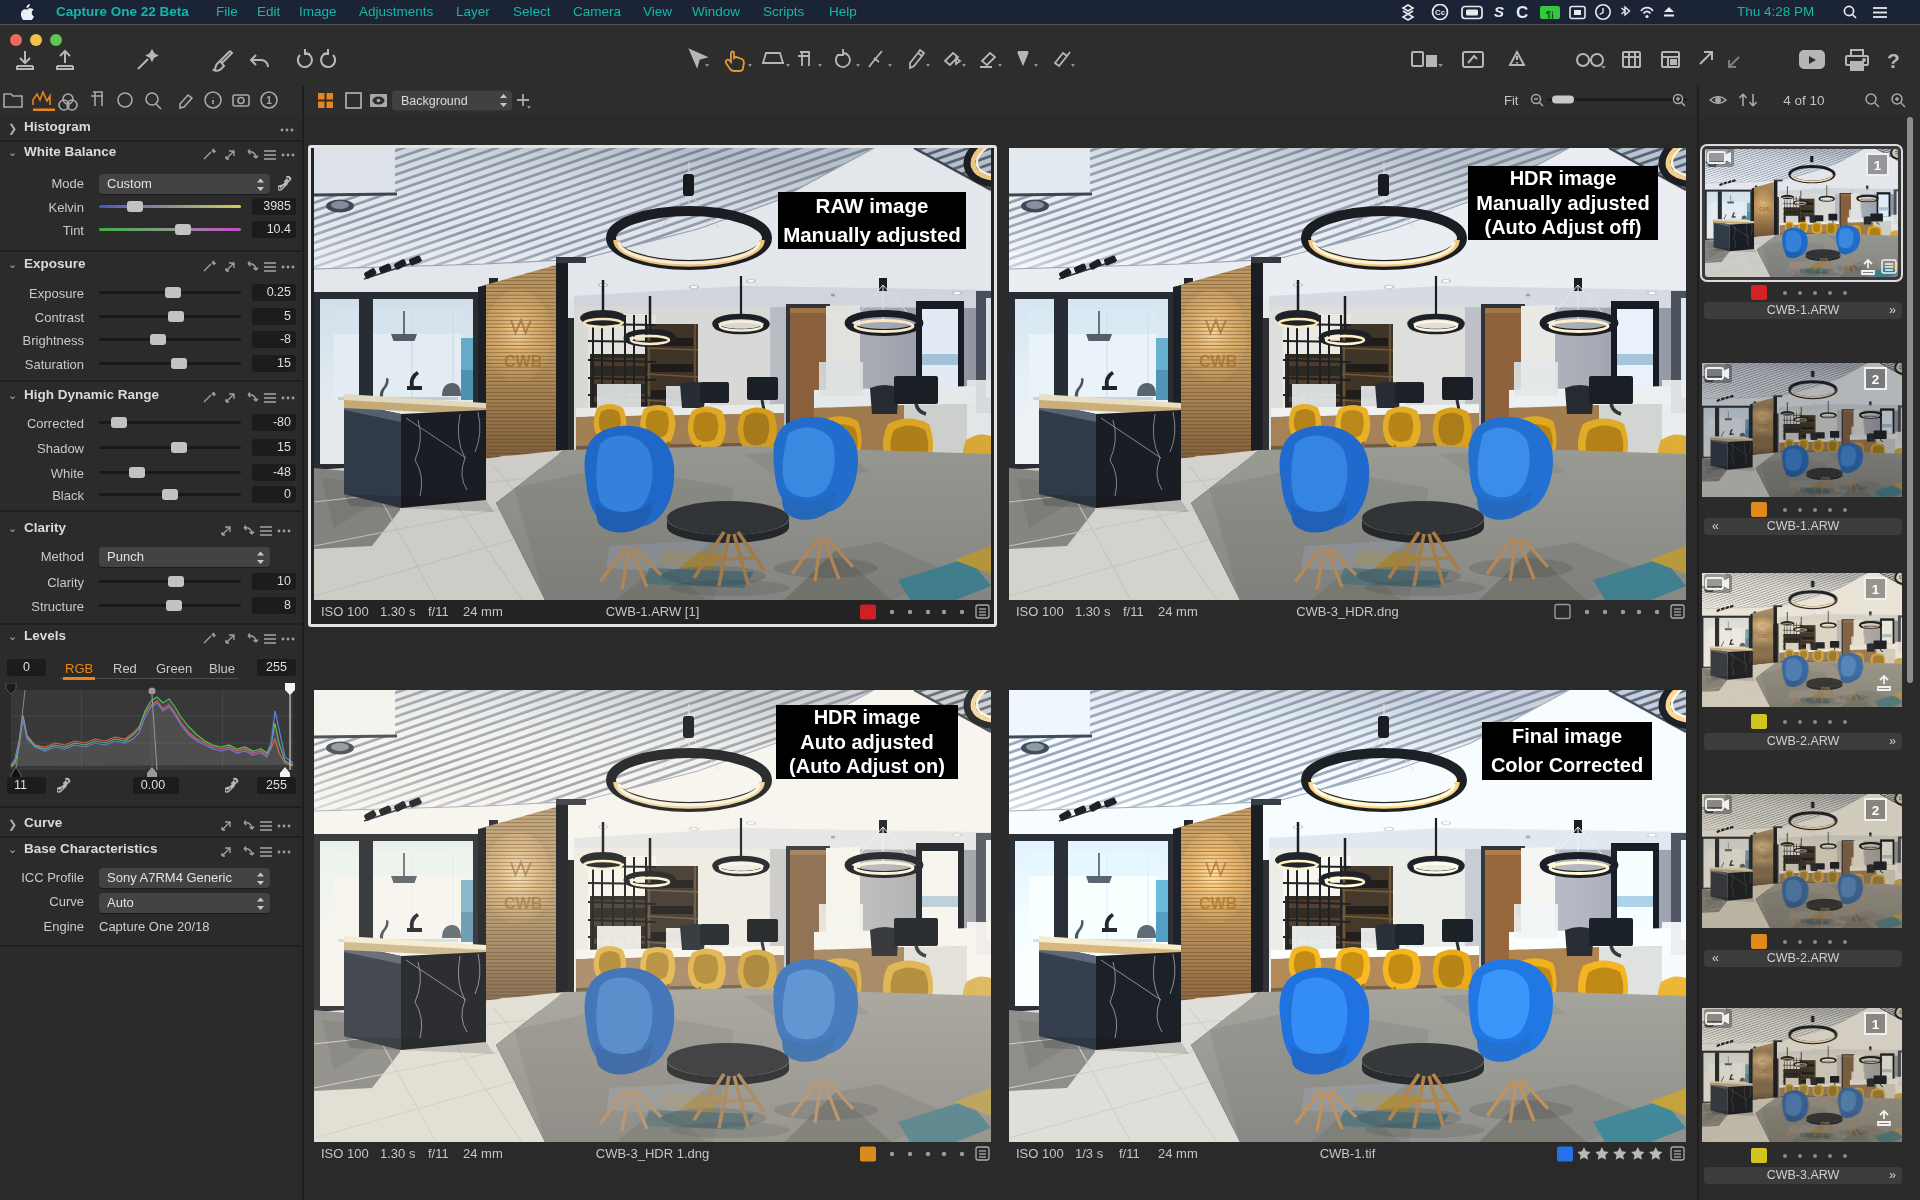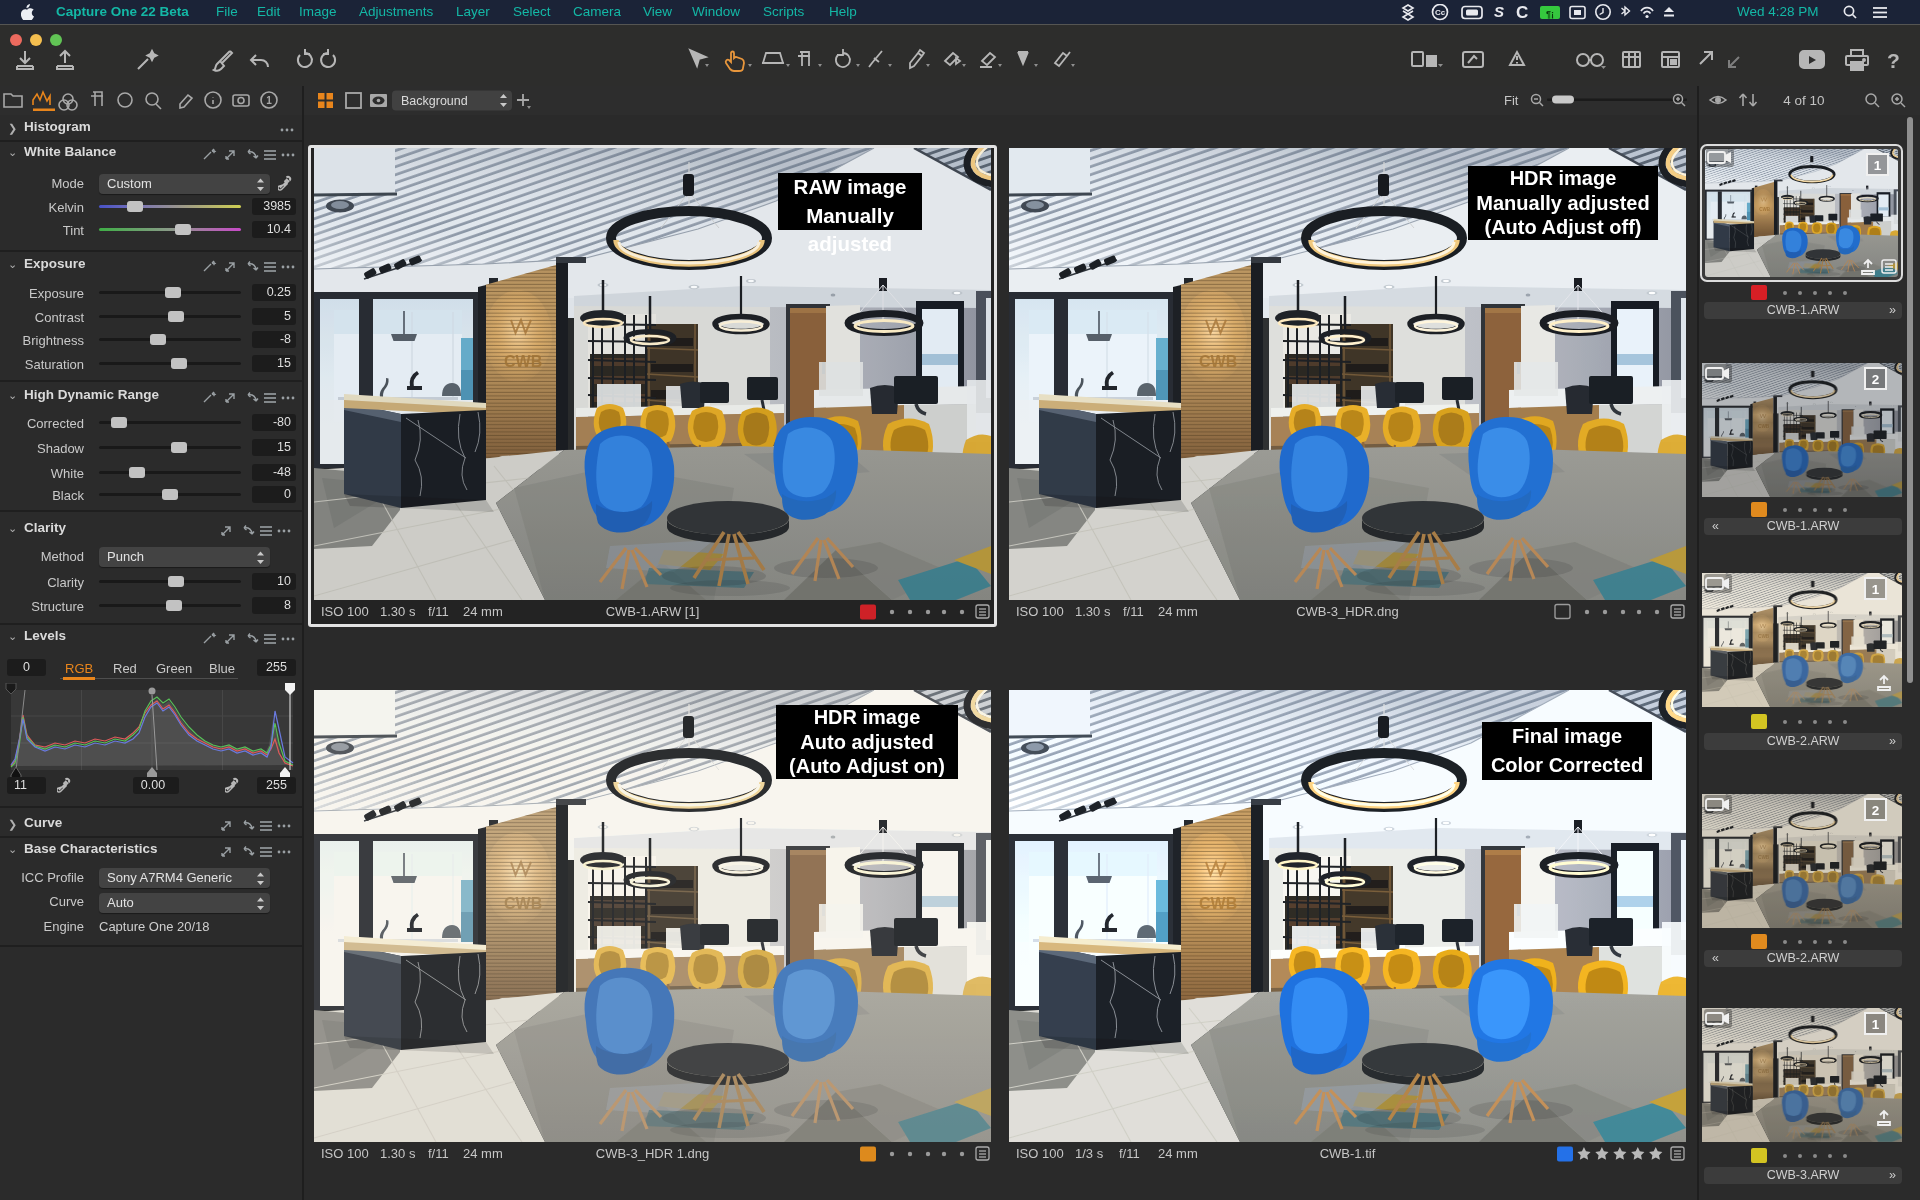--- a/index.html
+++ b/index.html
@@ -419,21 +419,21 @@
   <span class="mi" style="left:257px">Edit</span>
   <span class="mi" style="left:299px">Image</span>
   <span class="mi" style="left:359px">Adjustments</span>
   <span class="mi" style="left:456px">Layer</span>
   <span class="mi" style="left:513px">Select</span>
   <span class="mi" style="left:573px">Camera</span>
   <span class="mi" style="left:643px">View</span>
   <span class="mi" style="left:692px">Window</span>
   <span class="mi" style="left:763px">Scripts</span>
   <span class="mi" style="left:829px">Help</span>
-  <span class="mi" style="left:1737px;font-size:13.5px">Wed 4:28 PM</span>
+  <span class="mi" style="left:1737px;font-size:13.5px">Thu 4:28 PM</span>
   <svg class="a" style="left:1400px;top:4px" width="500" height="17" viewBox="0 0 500 17">
     <g fill="#e8e9ee">
       <path d="M8 1 l5 3 -5 3 -5 -3 z M3 7 l5 3 5 -3 M8 10 l5 3 -5 3 -5 -3 z" stroke="#e8e9ee" fill="none" stroke-width="1.6"></path>
       <circle cx="40" cy="8" r="7.5" fill="none" stroke="#e8e9ee" stroke-width="1.7"></circle>
         <text x="40" y="11" font-size="8" text-anchor="middle" fill="#e8e9ee" font-weight="bold">Cc</text>
       <rect x="62" y="2.5" width="20" height="12" rx="3" fill="none" stroke="#e8e9ee" stroke-width="1.7"></rect>
         <rect x="66" y="5.5" width="12" height="6" rx="1.5" fill="#e8e9ee"></rect>
       <text x="94" y="13" font-size="15" font-weight="bold" font-style="italic">S</text>
       <text x="116" y="14" font-size="17" font-weight="bold">C</text>
       <rect x="140" y="2" width="20" height="13" rx="2" fill="#35c83e"></rect>
@@ -882,21 +882,21 @@
 </div>
 
 <div class="a" id="viewer"></div>
 
 <div class="a" style="left:308px;top:145px;width:689px;height:482px;background:#e3e3e3;border-radius:3px"></div>
 <div class="a" style="left:311px;top:148px;width:683px;height:476px;background:#232323"></div>
 
 <svg class="a" style="left:314px;top:148px" width="677" height="452" viewBox="0 0 677 452">
     <use href="#scene"></use>
   </svg>
-<div class="lab" style="left:778px;top:173px;width:144px;height:57px;font-size:20.5px;line-height:28.5px">RAW image<br>Manually adjusted</div>
+<div class="lab" style="left:778px;top:192px;width:188px;height:57px;font-size:20.5px;line-height:28.5px">RAW image<br>Manually adjusted</div>
 <div class="ibar" style="left:314px;top:600px;width:677px">
   <span class="a" style="left:7px">ISO 100</span>
     <span class="a" style="left:66px">1.30 s</span>
     <span class="a" style="left:114px">f/11</span>
     <span class="a" style="left:149px">24 mm</span>
   <span class="a" style="left:0;width:677px;text-align:center">CWB-1.ARW [1]</span>
   <svg class="a" style="left:540px;top:0" width="140" height="24" viewBox="0 0 140 24">
     <rect x="6" y="4.5" width="16" height="15" rx="2" fill="#ce2127"></rect>
     <g fill="#9a9a9a">
         <circle cx="38" cy="12" r="2.2"></circle>

